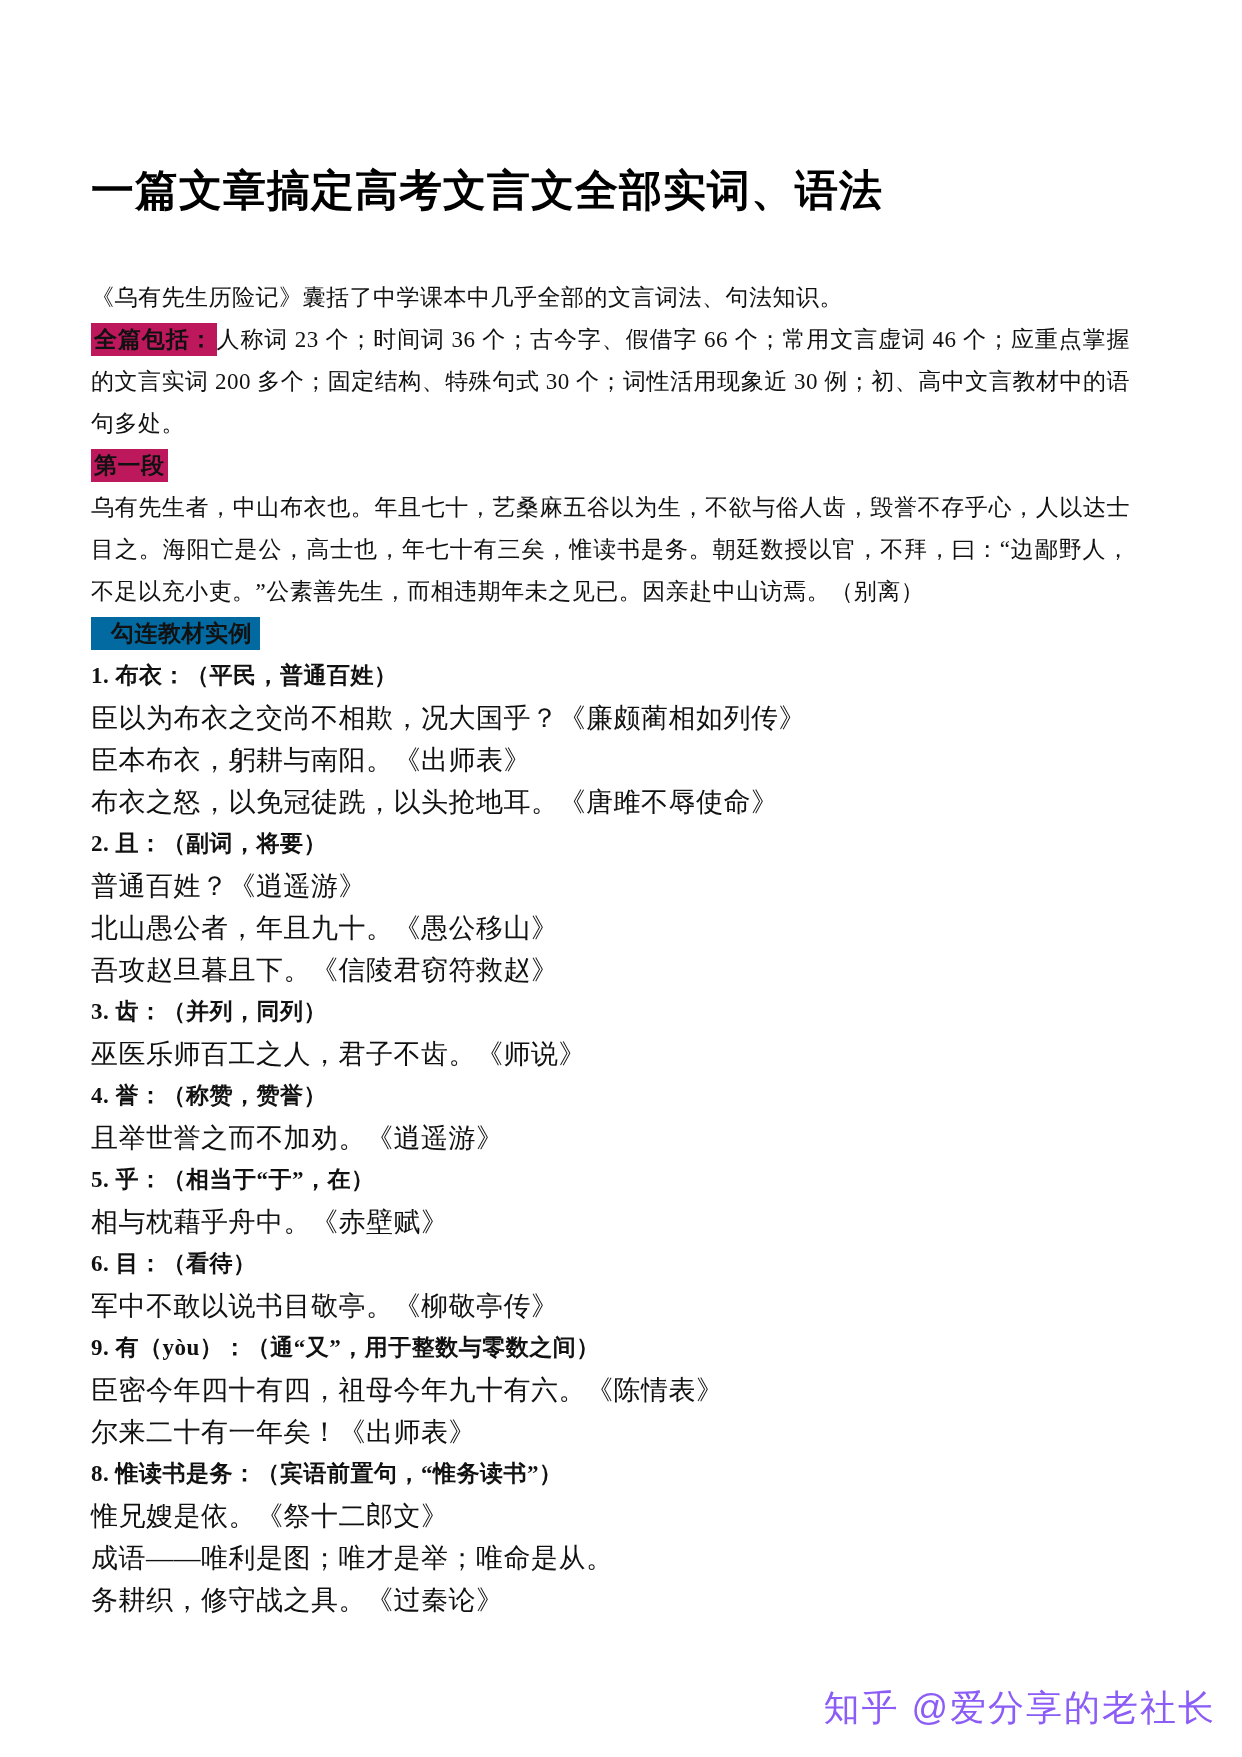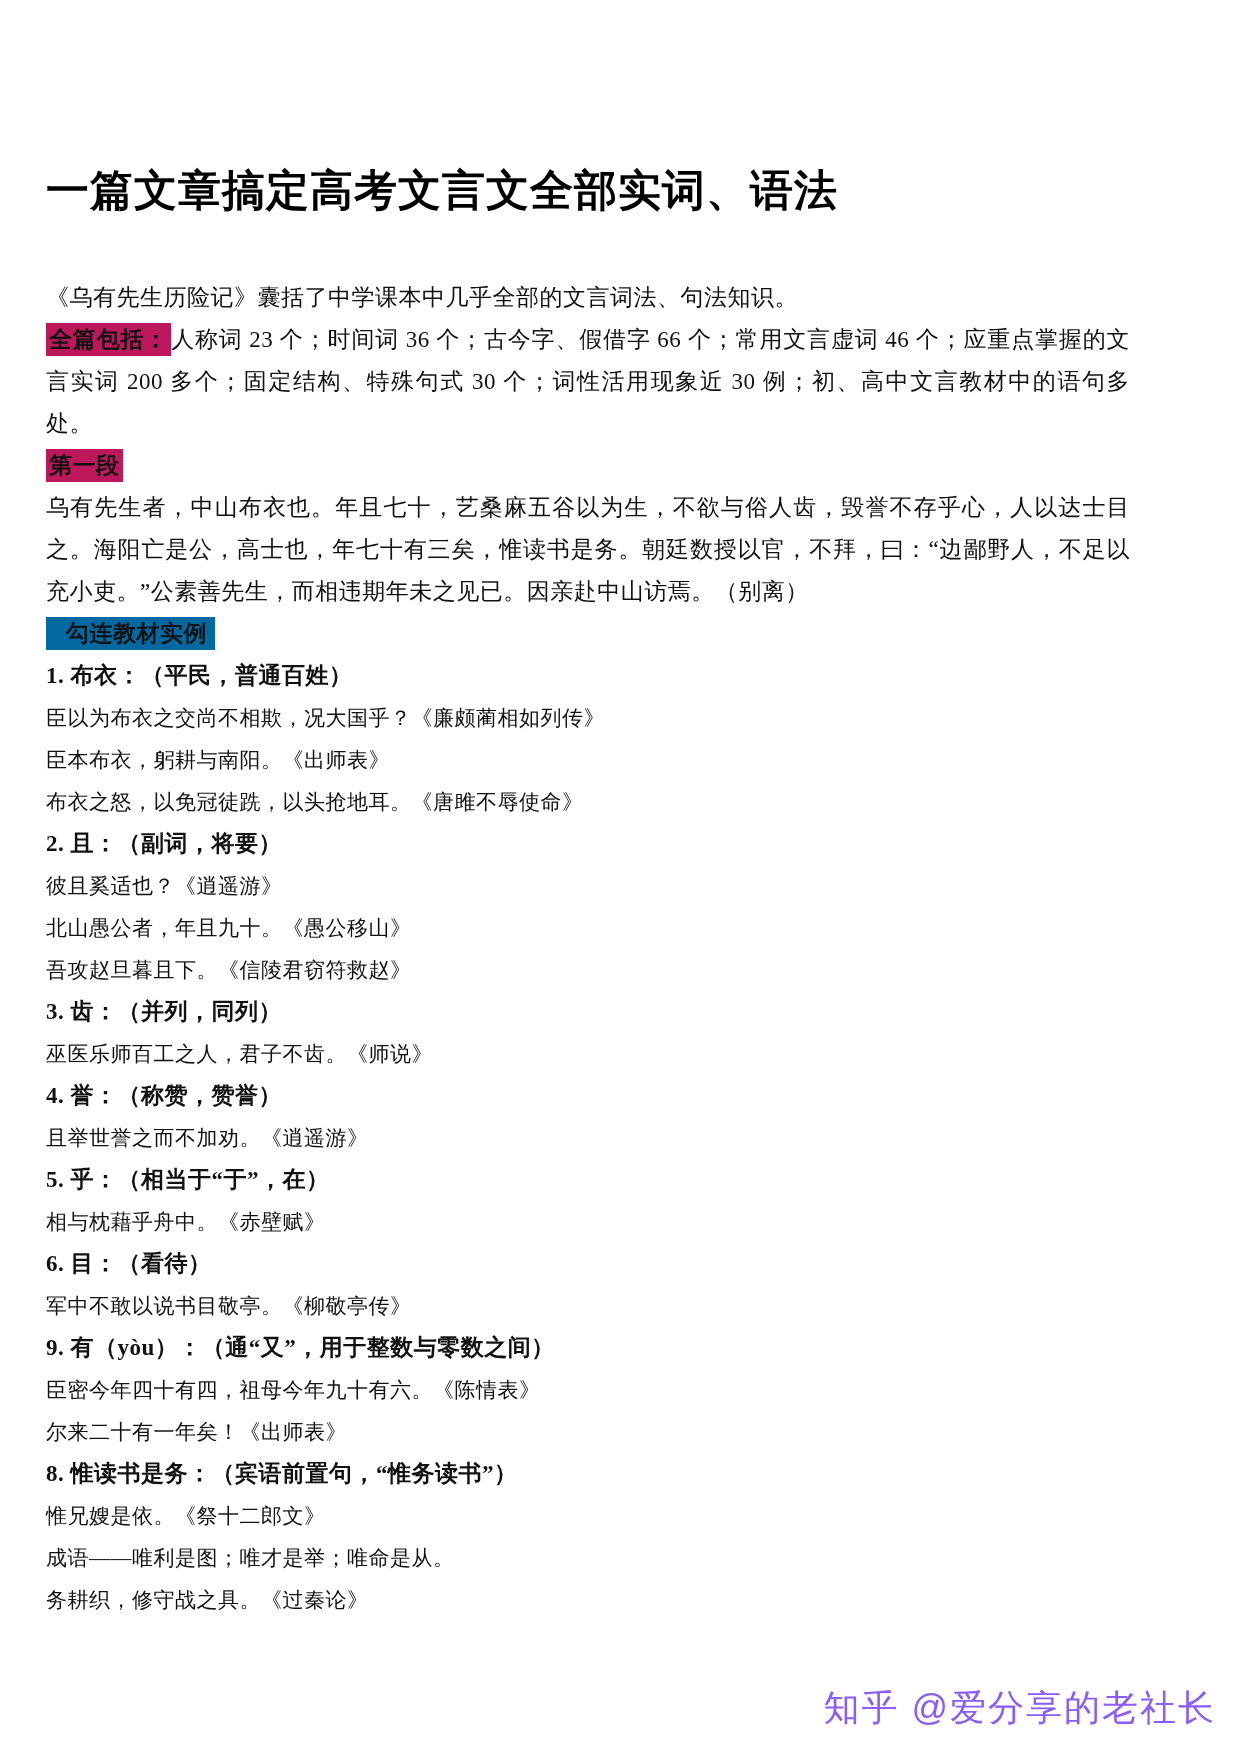--- a/index.html
+++ b/index.html
@@ -16,21 +16,21 @@
     color: #111111;
   }
   .page {
     position: absolute;
     top: 0;
     left: 0;
     width: 1242px;
     height: 1757px;
     background: #ffffff;
     box-sizing: border-box;
-    padding: 160px 112px 0 46px;
+    padding: 160px 112px 0 91px;
   }
   .doc-title {
     font-size: 43px;
     font-weight: bold;
     letter-spacing: 1px;
     margin: 0 0 55px 0;
     line-height: 62px;
     color: #000000;
   }
   .body-line {
@@ -53,21 +53,21 @@
     padding: 4px 8px 4px 20px;
   }
   .item-heading {
     font-size: 23px;
     line-height: 42px;
     margin: 0;
     font-weight: bold;
     letter-spacing: 0.5px;
   }
   .example-line {
-    font-size: 21px;
+    font-size: 27px;
     line-height: 42px;
     margin: 0;
     letter-spacing: 0.5px;
   }
   .watermark {
     position: absolute;
     right: 26px;
     top: 1684px;
     font-size: 36px;
     color: #8b5cf6;
@@ -95,21 +95,21 @@
 
   <section>
     <p class="item-heading">1. 布衣：（平民，普通百姓）</p>
     <p class="example-line">臣以为布衣之交尚不相欺，况大国乎？《廉颇蔺相如列传》</p>
     <p class="example-line">臣本布衣，躬耕与南阳。《出师表》</p>
     <p class="example-line">布衣之怒，以免冠徒跣，以头抢地耳。《唐雎不辱使命》</p>
   </section>
 
   <section>
     <p class="item-heading">2. 且：（副词，将要）</p>
-    <p class="example-line">彼且奚适也？《逍遥游》</p>
+    <p class="example-line">普通百姓？《逍遥游》</p>
     <p class="example-line">北山愚公者，年且九十。《愚公移山》</p>
     <p class="example-line">吾攻赵旦暮且下。《信陵君窃符救赵》</p>
   </section>
 
   <section>
     <p class="item-heading">3. 齿：（并列，同列）</p>
     <p class="example-line">巫医乐师百工之人，君子不齿。《师说》</p>
   </section>
 
   <section>

